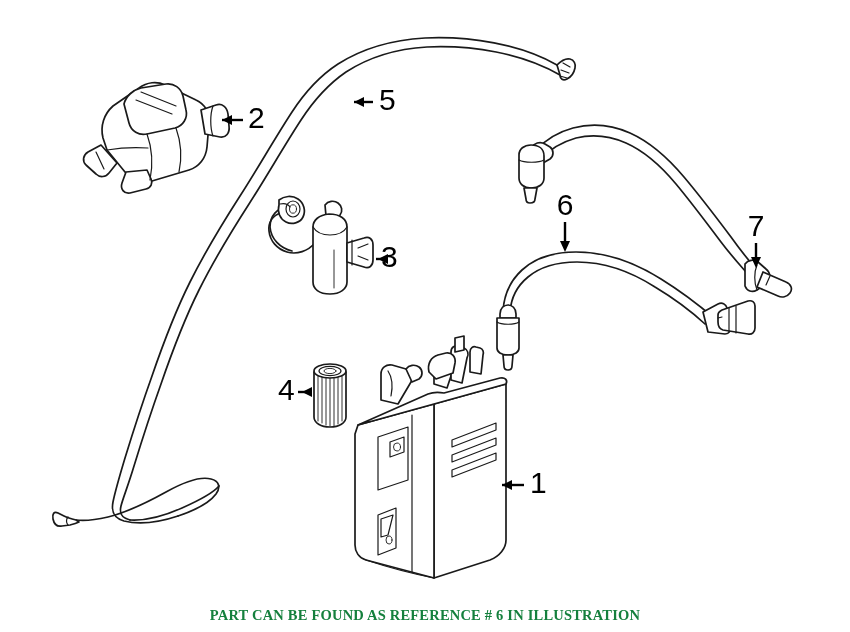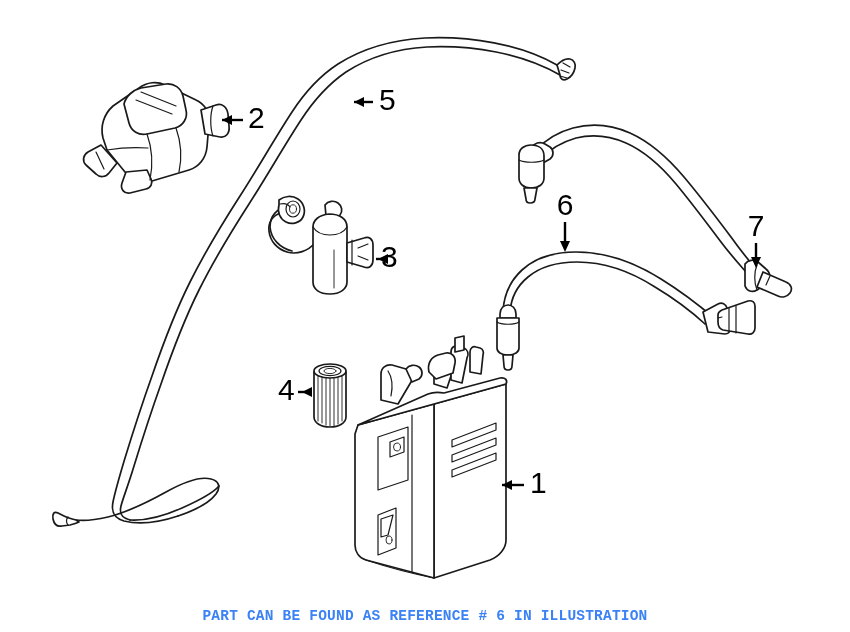--- a/index.html
+++ b/index.html
@@ -75,24 +75,24 @@
     dominant-baseline: middle;
   }
   #caption-bar {
     position: absolute;
     left: 0;
     bottom: 8px;
     width: 850px;
     text-align: center;
   }
   #caption-text {
-    font-family: Liberation Mono, monospace;
+    font-family: Liberation Serif, serif;
     font-size: 14.5px;
     font-weight: bold;
-    color: #3b82f6;
+    color: #15803d;
     letter-spacing: 0.2px;
     white-space: nowrap;
   }
 </style>
 </head>
 <body>
 
 <div id="diagram-root">
   <svg id="parts-diagram" viewBox="0 0 850 632" xmlns="http://www.w3.org/2000/svg">
 

